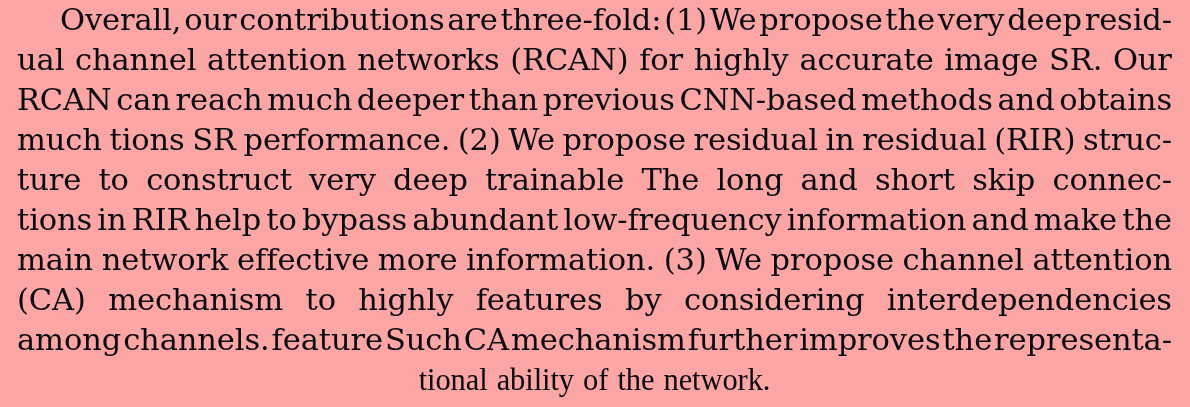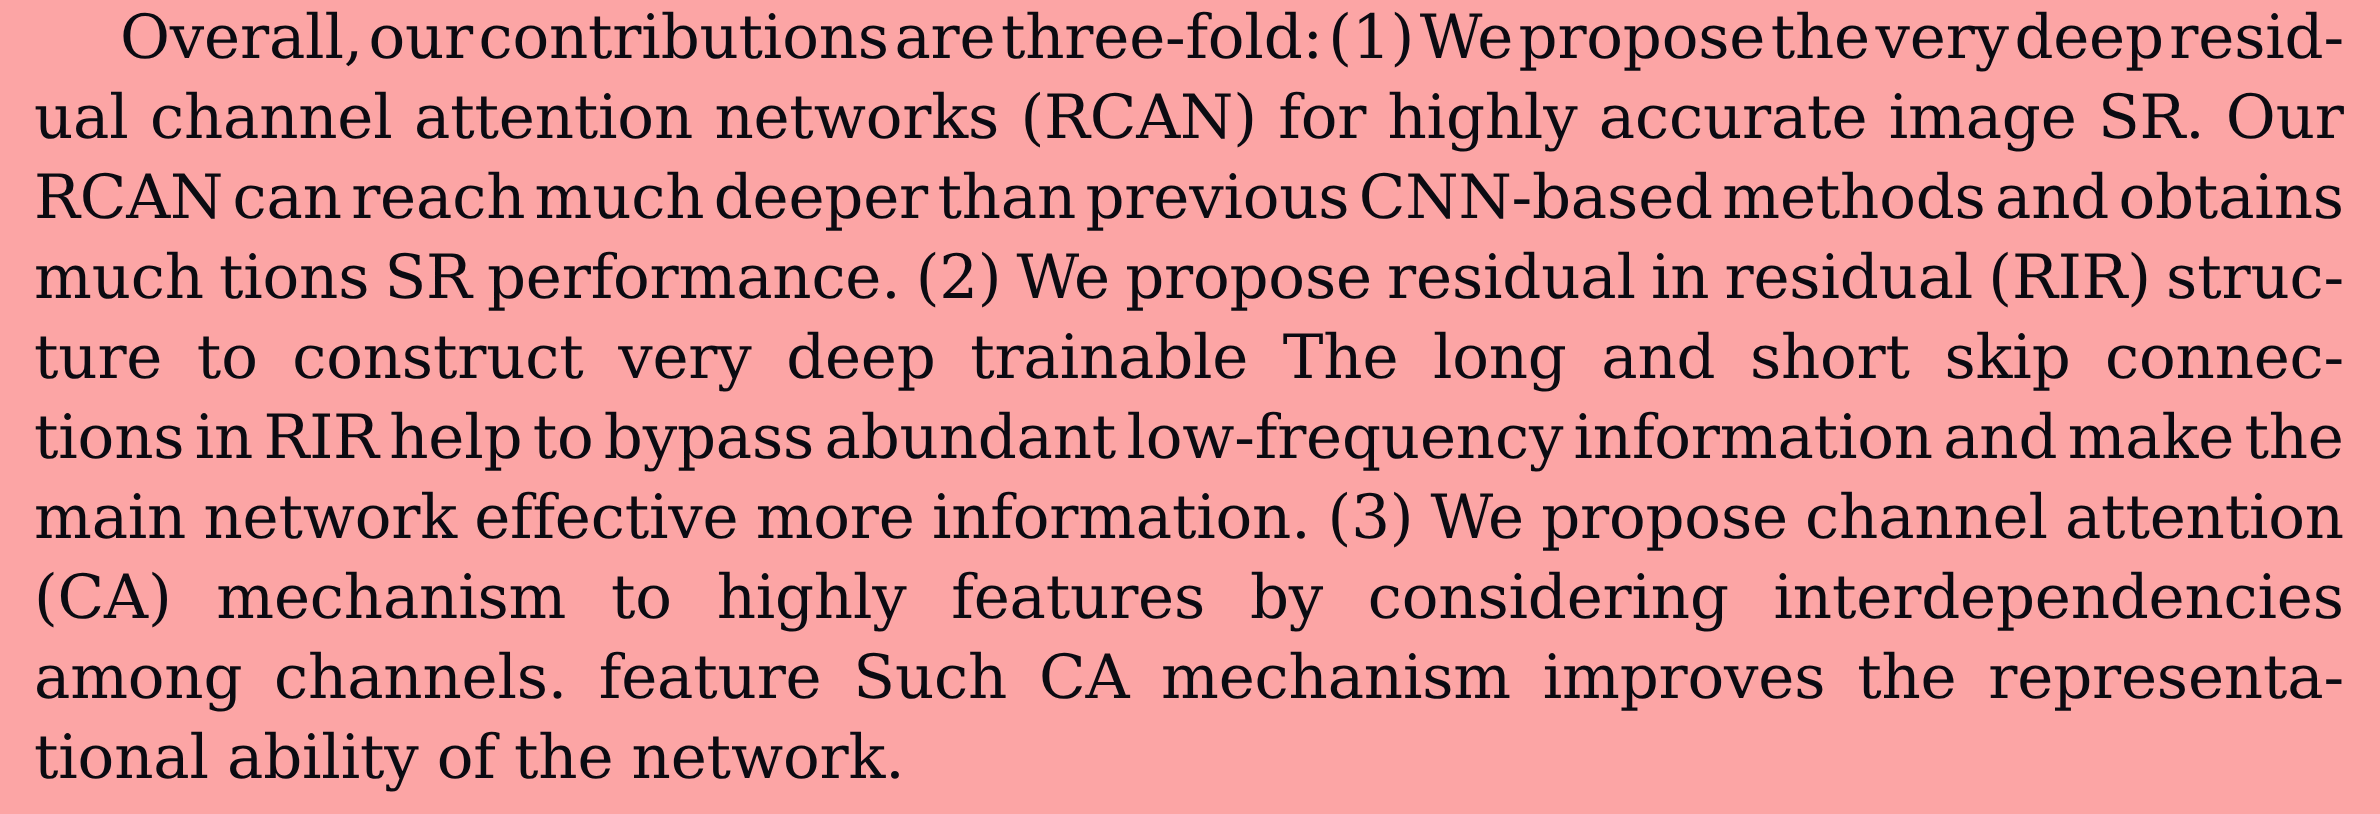--- a/index.html
+++ b/index.html
@@ -57,21 +57,22 @@
 
   
   .line.indent .just {
     width: 1155px;
     padding-left: 43px;
     box-sizing: border-box;
   }
 
   
   .line.last .just {
-    justify-content: flex-start;
+    justify-content: center;
+    font-family: Liberation Serif, serif;
   }
   .line.last > .just > .w + .w {
     margin-left: 0.30em;
   }
 </style>
 </head>
 <body>
 
 <div id="page">
   <div id="paragraph">
@@ -196,20 +197,21 @@
         </div>
       </div>
       <div class="line">
         <div class="just">
           <span class="w">among</span>
           <span class="w">channels.</span>
           <span class="w">feature</span>
           <span class="w">Such</span>
           <span class="w">CA</span>
           <span class="w">mechanism</span>
+          <span class="w">further</span>
           <span class="w">improves</span>
           <span class="w">the</span>
           <span class="w">representa-</span>
         </div>
       </div>
       <div class="line last">
         <div class="just">
           <span class="w">tional</span>
           <span class="w">ability</span>
           <span class="w">of</span>

